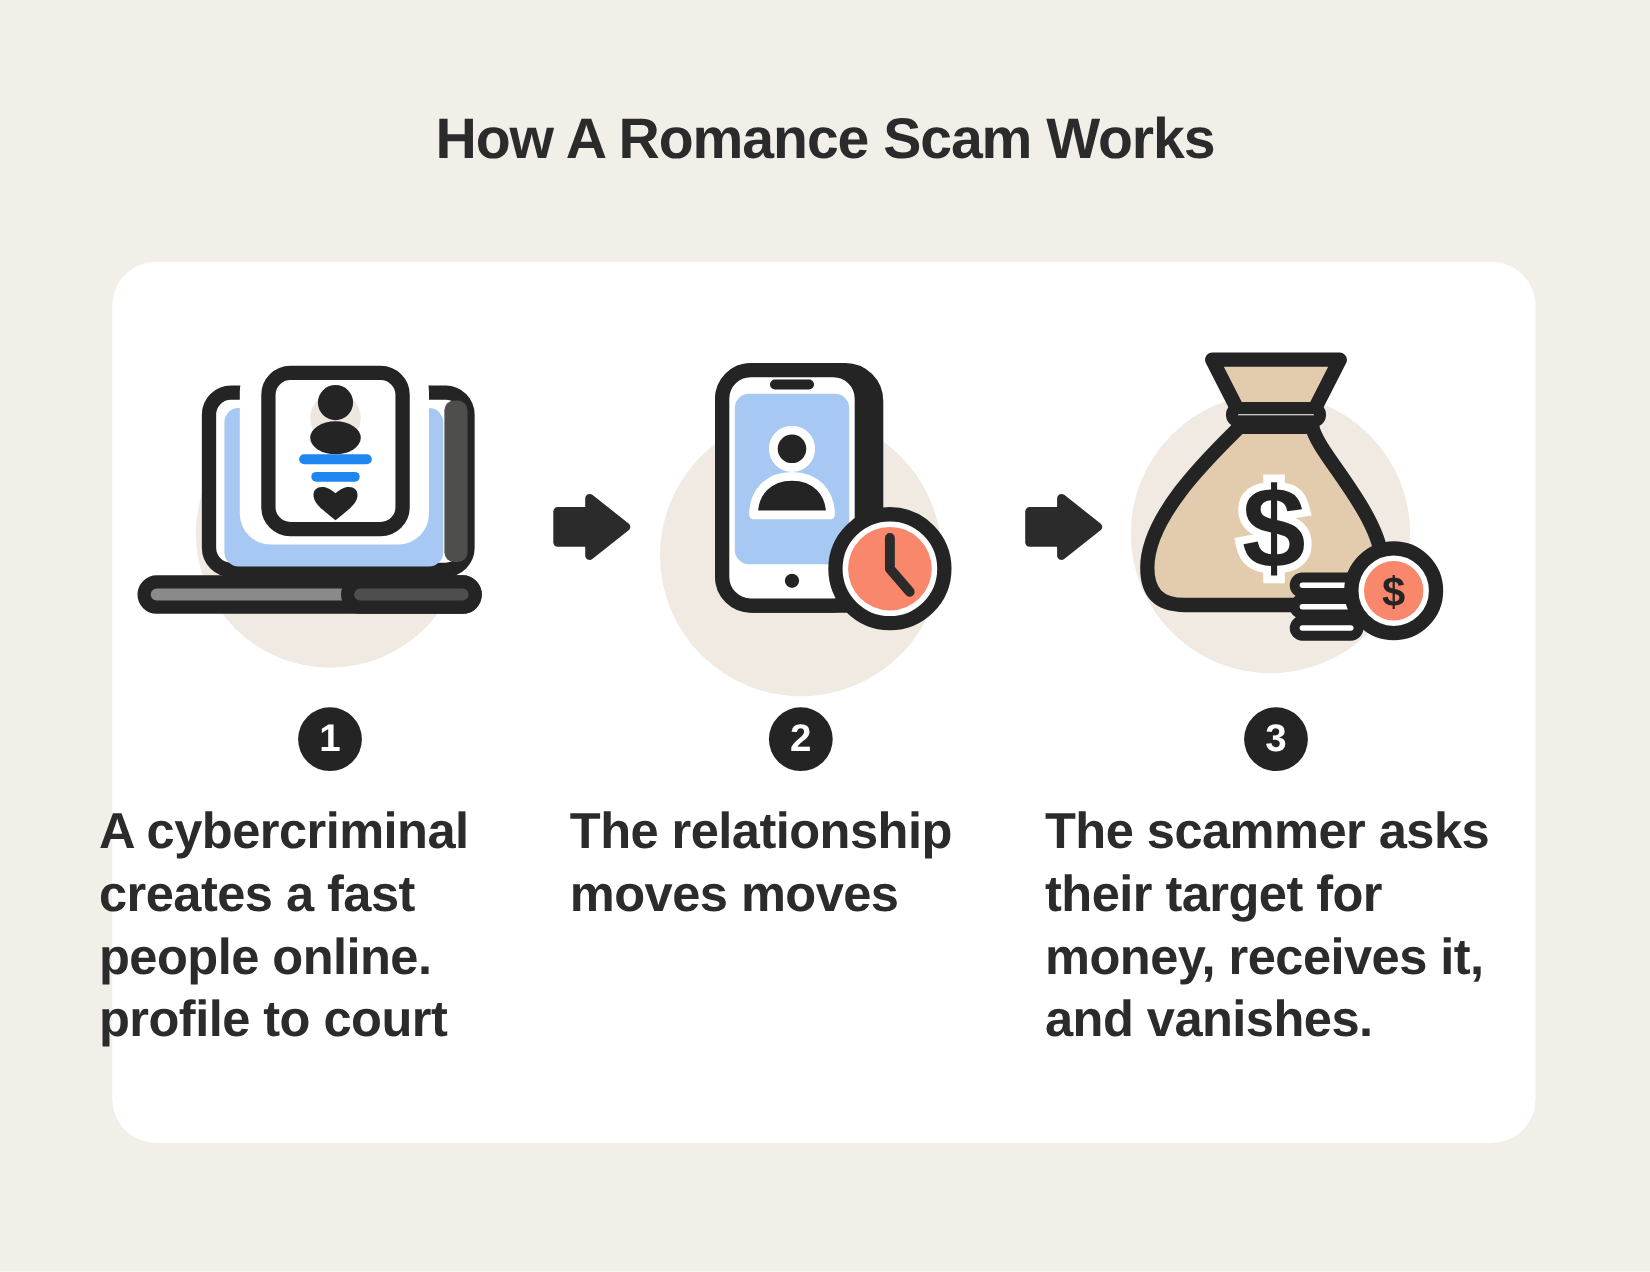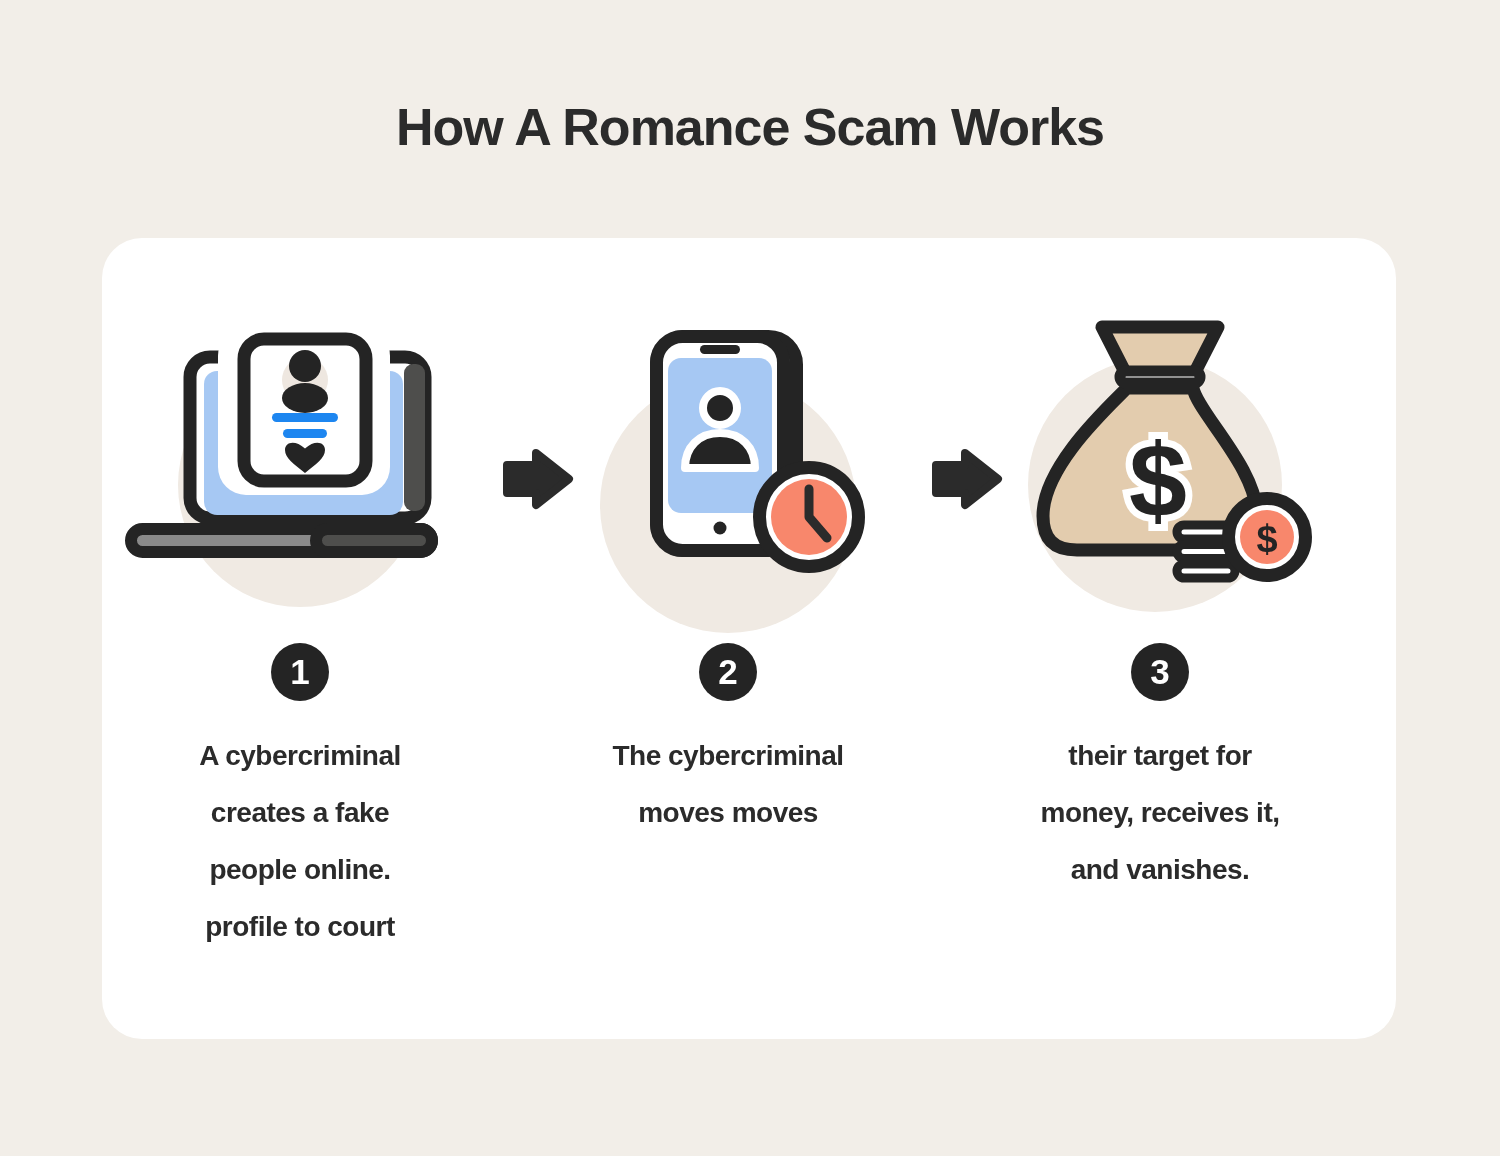--- a/index.html
+++ b/index.html
@@ -31,21 +31,21 @@
     width:58px; height:58px; border-radius:50%;
     background:#242424; color:#ffffff;
     display:flex; align-items:center; justify-content:center;
     font-size:35px; font-weight:bold;
   }
   .badge-1 { left:169px; }
   .badge-2 { left:597px; }
   .badge-3 { left:1029px; }
   .step-text {
     position:absolute; top:489px; width:420px;
-    text-align:center; font-size:28px; font-weight:bold;
+    font-size:46px; font-weight:bold;
     color:#2b2b2b; line-height:57px; letter-spacing:-0.5px;
   }
   .text-1 { left:-12px; }
   .text-2 { left:416px; }
   .text-3 { left:848px; }
 </style>
 </head>
 <body>
 
 <div class="stage">
@@ -110,28 +110,29 @@
       <circle cx="292" cy="237" r="27" fill="#f8876c"></circle>
       <text x="292" y="239" font-size="38" font-weight="bold" fill="#242424" text-anchor="middle" dominant-baseline="central">$</text>
     </svg>
 
     <div class="badge badge-1">1</div>
     <div class="badge badge-2">2</div>
     <div class="badge badge-3">3</div>
 
     <div class="step-text text-1">
       <div>A cybercriminal</div>
-      <div>creates a fake</div>
+      <div>creates a fast</div>
       <div>people online.</div>
       <div>profile to court</div>
     </div>
     <div class="step-text text-2">
-      <div>The cybercriminal</div>
+      <div>The relationship</div>
       <div>moves moves</div>
     </div>
     <div class="step-text text-3">
+      <div>The scammer asks</div>
       <div>their target for</div>
       <div>money, receives it,</div>
       <div>and vanishes.</div>
     </div>
 
   </div>
 </div>
 
 </body></html>

